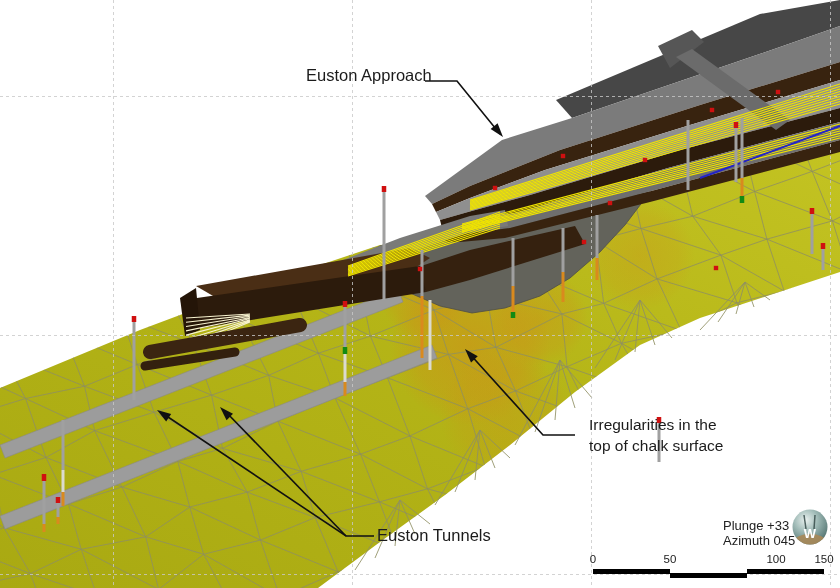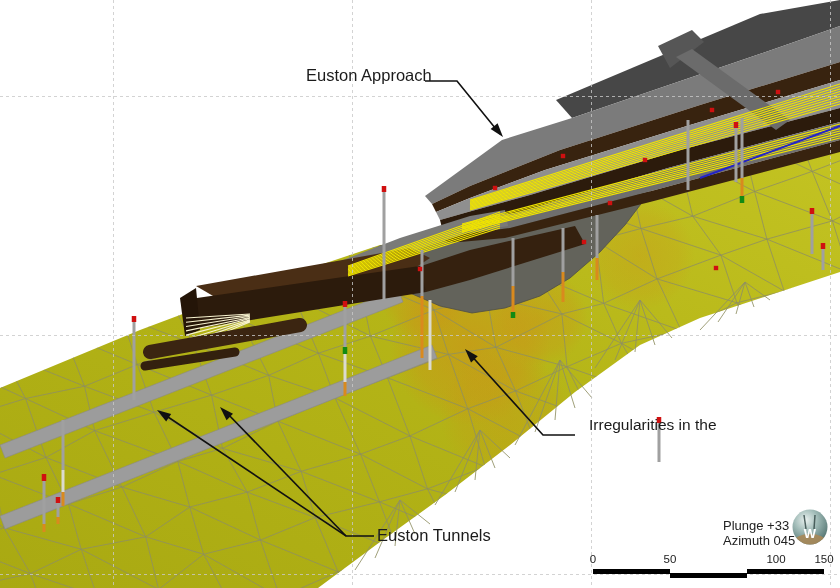--- a/index.html
+++ b/index.html
@@ -161,20 +161,21 @@
         <rect x="747" y="569" width="77" height="5" fill="#000"></rect>
       </g>
   </svg>
 
   <div class="ann" style="left:306px;top:65px;">Euston Approach</div>
 
   <div class="ann" style="left:377px;top:525px;">Euston Tunnels</div>
 
   <div class="ann" style="left:589px;top:414px;font-size:15.5px;">
     <div>Irregularities in the</div>
+    <div>top of chalk surface</div>
   </div>
 
   <div class="ann small" style="left:723px;top:518px;">
     <div>Plunge +33</div>
     <div>Azimuth 045</div>
   </div>
 
   <div id="ticks">
       <span class="tick" style="left: 593px; top: 553px;">0</span>
       <span class="tick" style="left: 670px; top: 553px;">50</span>

